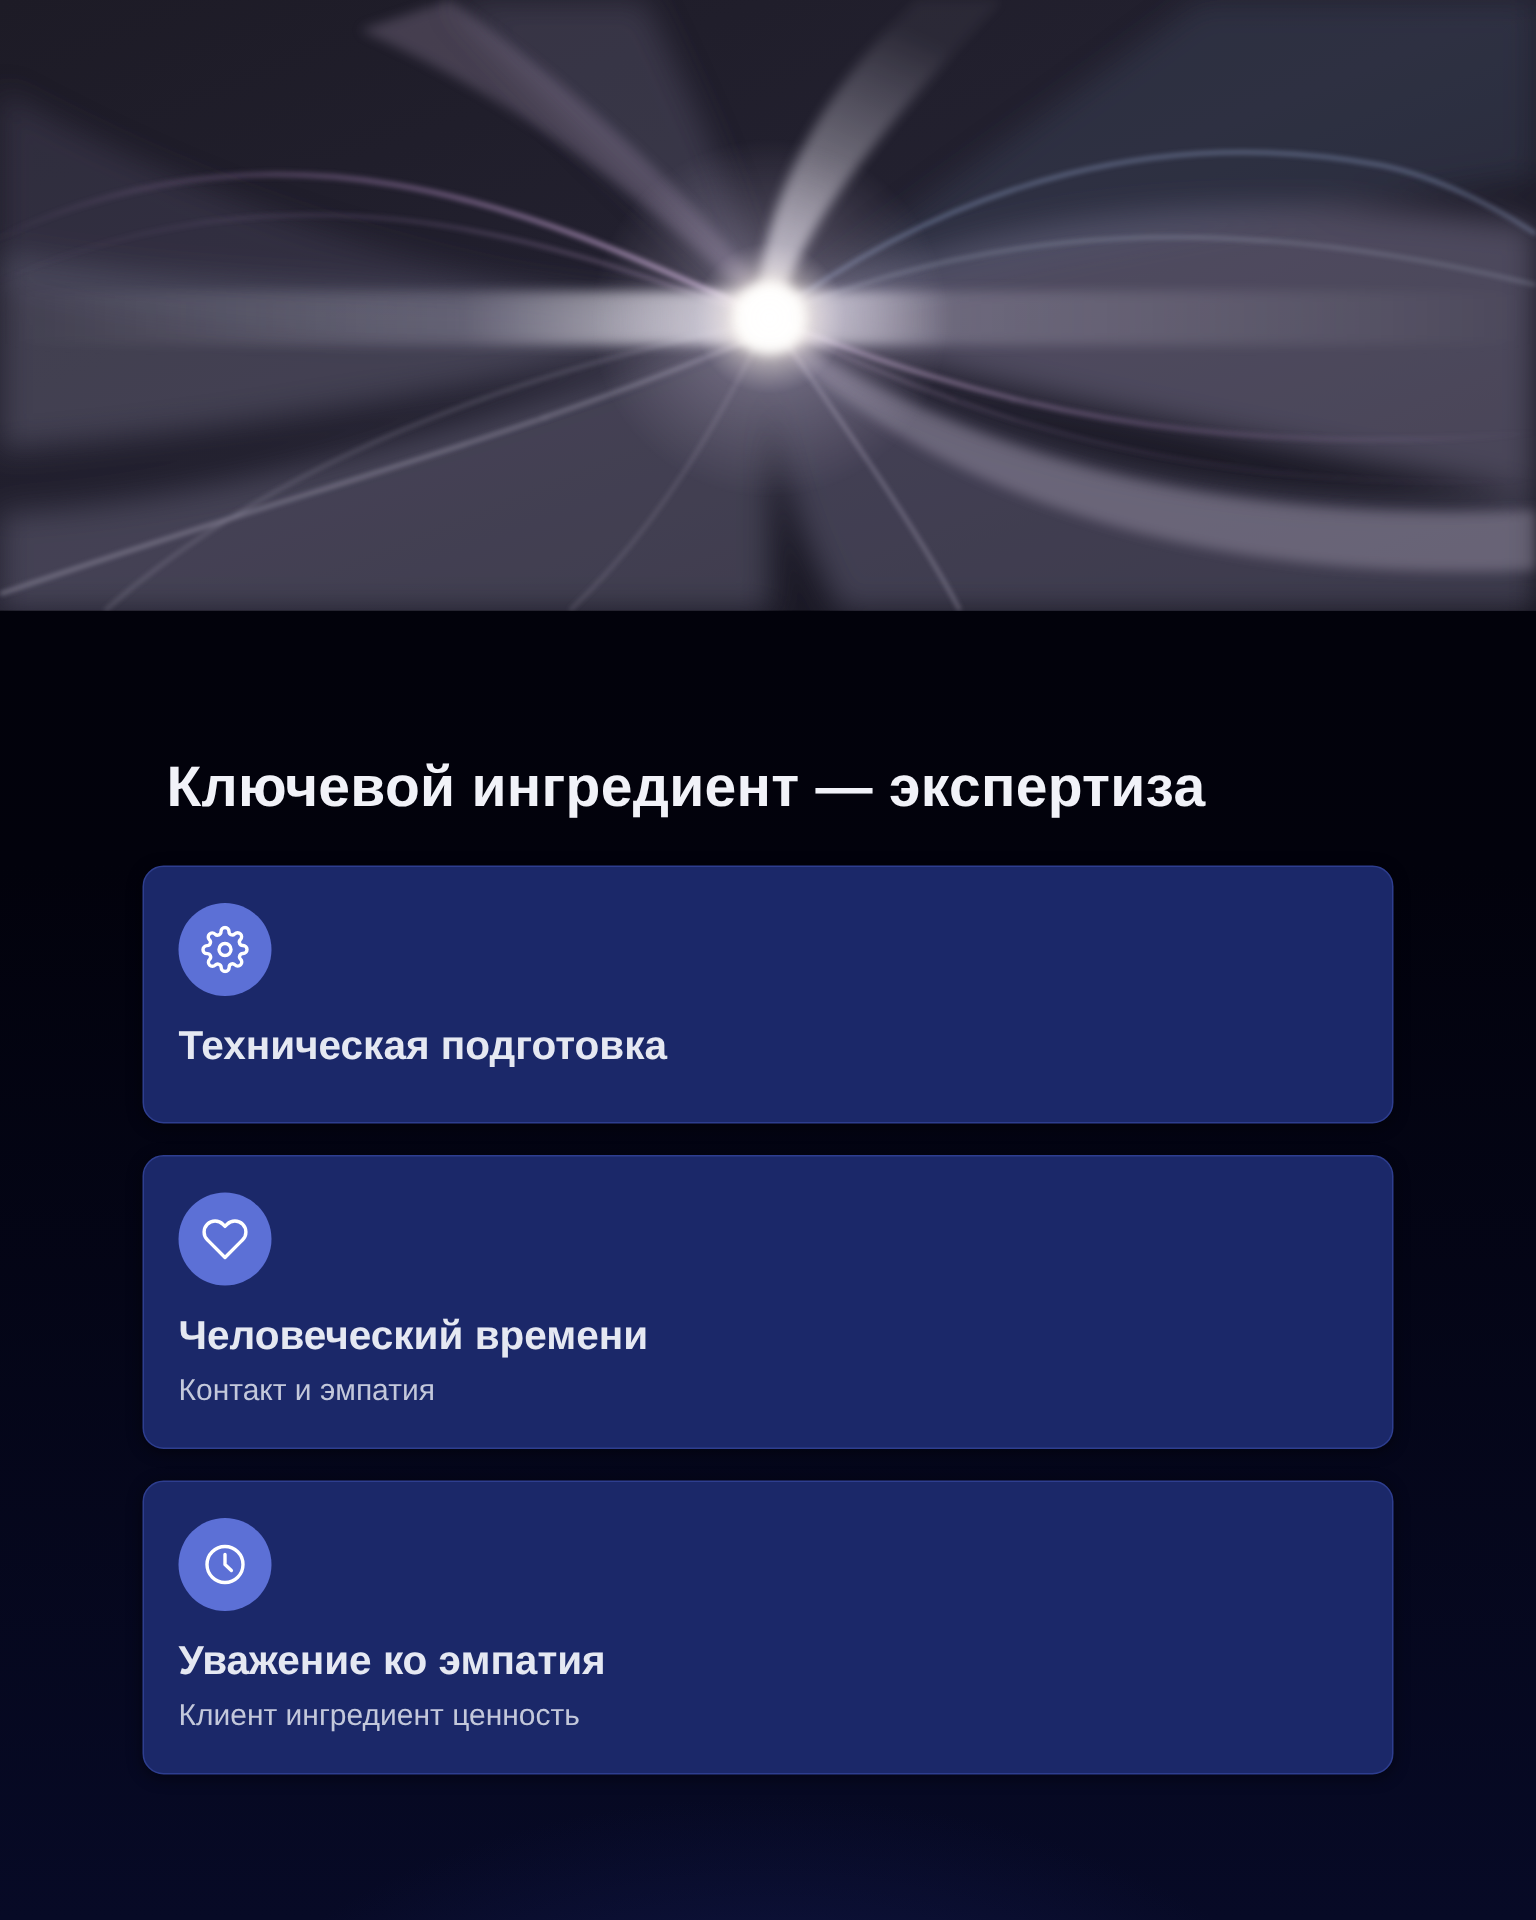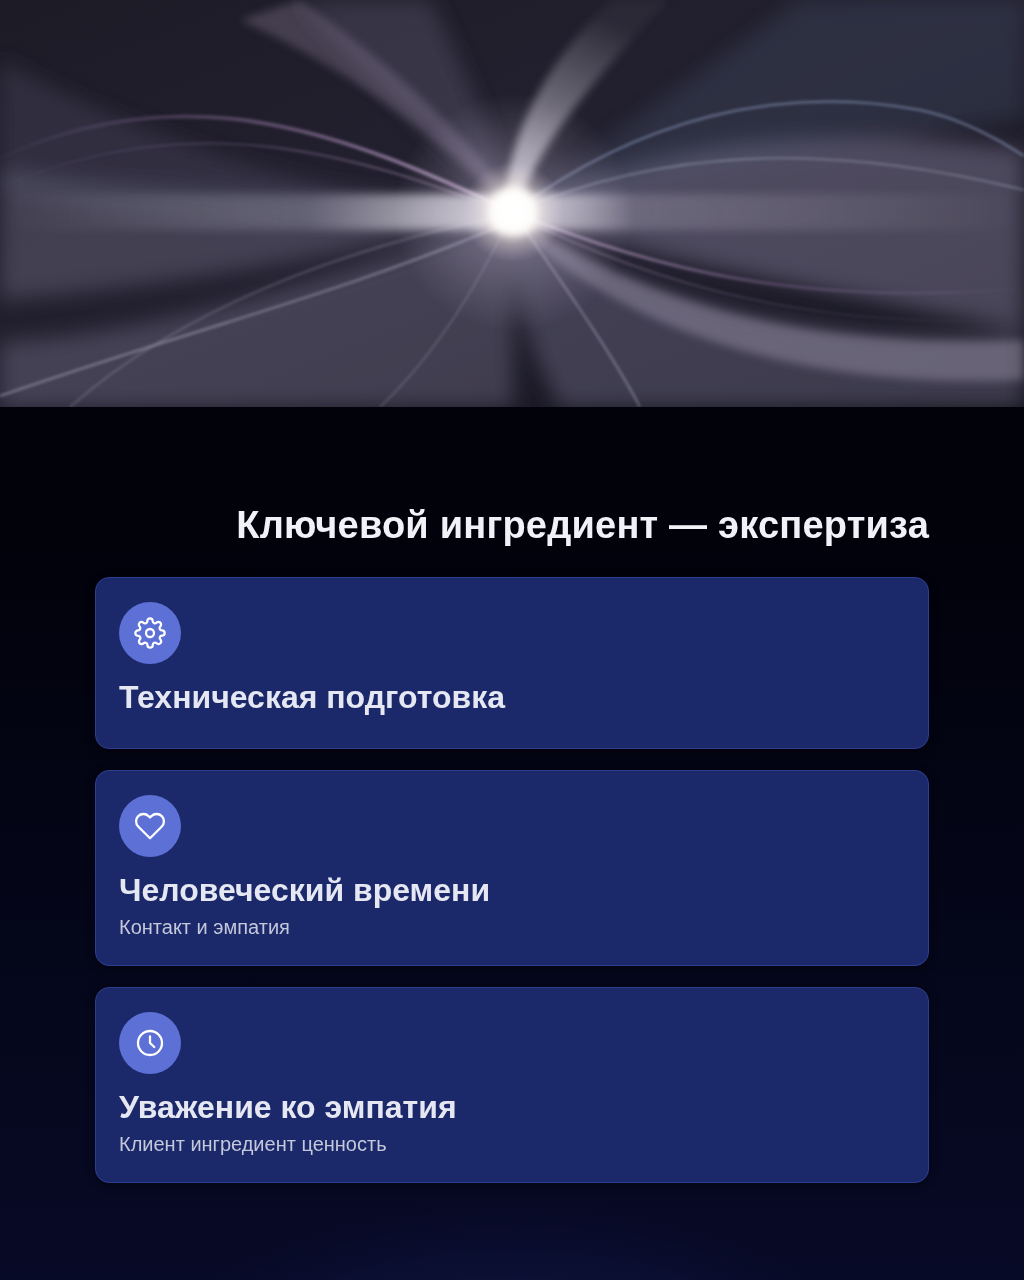--- a/index.html
+++ b/index.html
@@ -22,21 +22,20 @@
   }
   .hero svg { display: block; }
   .content { padding: 96px 95px 0 95px; }
   .page-title {
     margin: 0 0 28px 16px;
     font-size: 38px;
     line-height: 1.2;
     font-weight: 700;
     letter-spacing: 0.2px;
     color: #f1f2f8;
-    text-align: right;
   }
   .card {
     background: #1b2869;
     border: 1px solid #2e3e8f;
     border-radius: 14px;
     padding: 24px 24px 26px 23px;
     margin-bottom: 21px;
     box-shadow: 0 2px 10px rgba(0,0,0,0.45);
   }
   .icon-circle {
@@ -44,21 +43,21 @@
     height: 62px;
     border-radius: 50%;
     background: #5c70d6;
     display: flex;
     align-items: center;
     justify-content: center;
     margin-bottom: 18px;
   }
   .icon-circle svg { display: block; }
   .card-title {
-    font-size: 32px;
+    font-size: 27px;
     line-height: 31px;
     font-weight: 700;
     color: #e5e8f2;
     margin-bottom: 9px;
   }
   .card-subtitle {
     font-size: 20px;
     line-height: 24px;
     font-weight: 400;
     color: #c3c8db;

